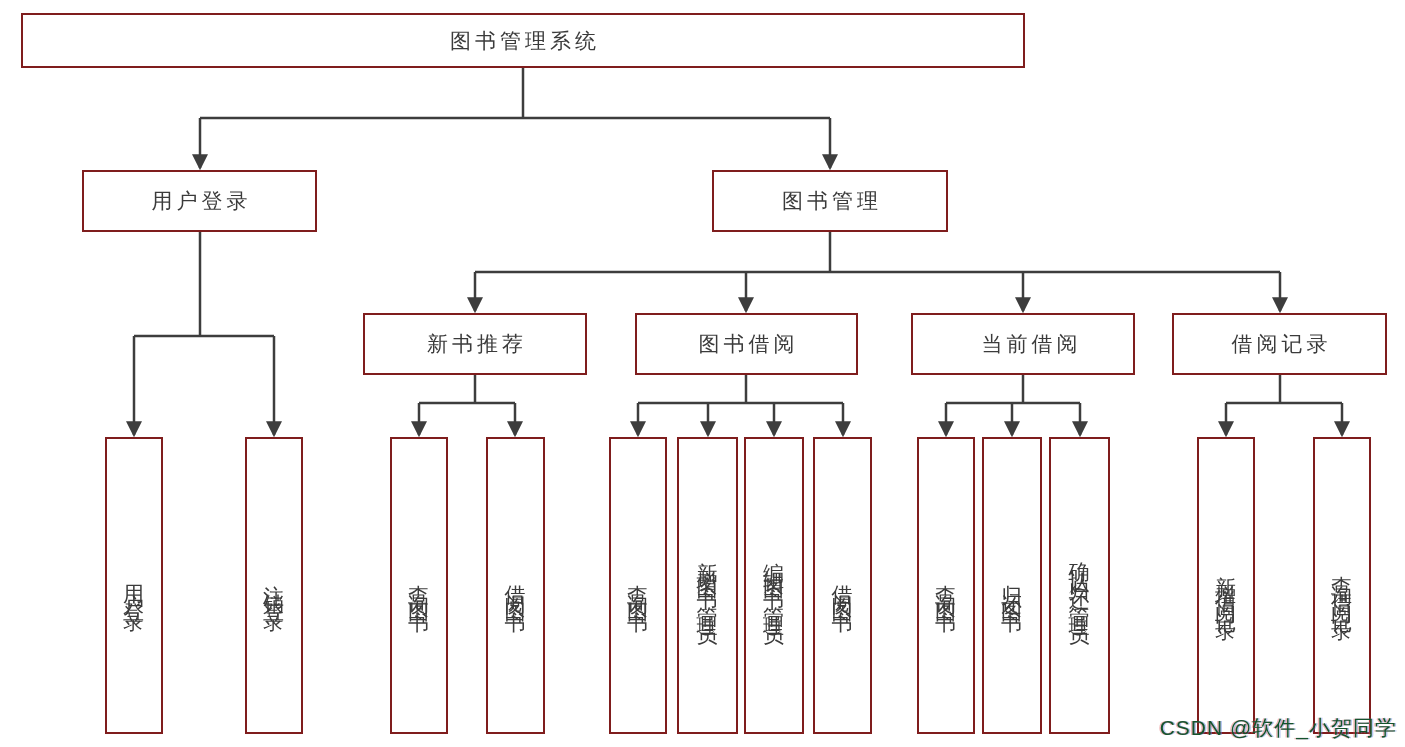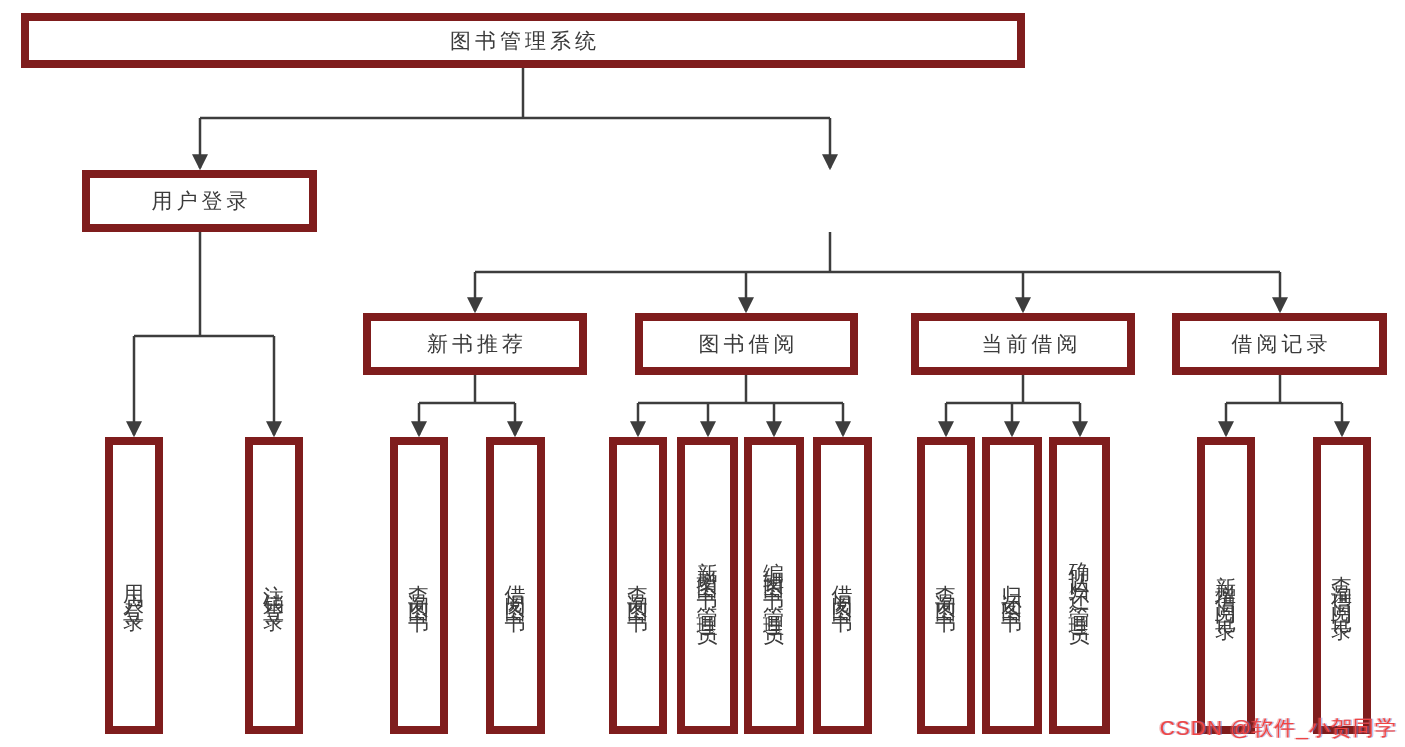--- a/index.html
+++ b/index.html
@@ -15,21 +15,21 @@
   .connector-svg {
     position: absolute;
     left: 0; top: 0;
     width: 1405px; height: 747px;
     z-index: 1;
   }
   .node {
     position: absolute;
     box-sizing: border-box;
     background: #ffffff;
-    border: 8px solid #7f1d1d;
+    border: 2px solid #7f1d1d;
     display: flex;
     align-items: center;
     justify-content: center;
     z-index: 2;
   }
   .hbox {
     font-size: 21px;
     letter-spacing: 4px;
     text-indent: 4px;
     white-space: nowrap;
@@ -42,21 +42,21 @@
     line-height: 1;
     text-align: center;
   }
   .watermark {
     position: absolute;
     top: 714px;
     right: 8px;
     z-index: 5;
     font-size: 21px;
     letter-spacing: 1px;
-    color: #ef4444;
+    color: #14532d;
     text-shadow: -1.5px 0 0 rgba(224, 96, 96, 0.45), 1.5px 0 0 rgba(96, 128, 224, 0.45);
     white-space: nowrap;
   }
 </style>
 </head>
 <body>
 
 <div class="canvas">
 
   <svg class="connector-svg" viewBox="0 0 1405 747" xmlns="http://www.w3.org/2000/svg">
@@ -105,20 +105,21 @@
       <path d="M1280,375 V403"></path>
       <path d="M1226,403 H1342"></path>
       <path d="M1226,403 V435" marker-end="url(#arrow)"></path>
       <path d="M1342,403 V435" marker-end="url(#arrow)"></path>
     </g>
   </svg>
 
   <div class="node hbox" style="left:21px; top:13px; width:1004px; height:55px;">图书管理系统</div>
 
   <div class="node hbox" style="left:82px; top:170px; width:235px; height:62px;">用户登录</div>
+  <div class="node hbox" style="left:712px; top:170px; width:236px; height:62px;">图书管理</div>
 
   <div class="node hbox" style="left:363px; top:313px; width:224px; height:62px;">新书推荐</div>
   <div class="node hbox" style="left:635px; top:313px; width:223px; height:62px;">图书借阅</div>
   <div class="node hbox" style="left:911px; top:313px; width:224px; height:62px;padding-left:13px;">当前借阅</div>
   <div class="node hbox" style="left:1172px; top:313px; width:215px; height:62px;">借阅记录</div>
 
   <div class="node vbox" style="left:105px; top:437px; width:58px; height:297px;">用户登录</div>
   <div class="node vbox" style="left:245px; top:437px; width:58px; height:297px;">注销登录</div>
 
   <div class="node vbox" style="left:390px; top:437px; width:58px; height:297px;">查询图书</div>

